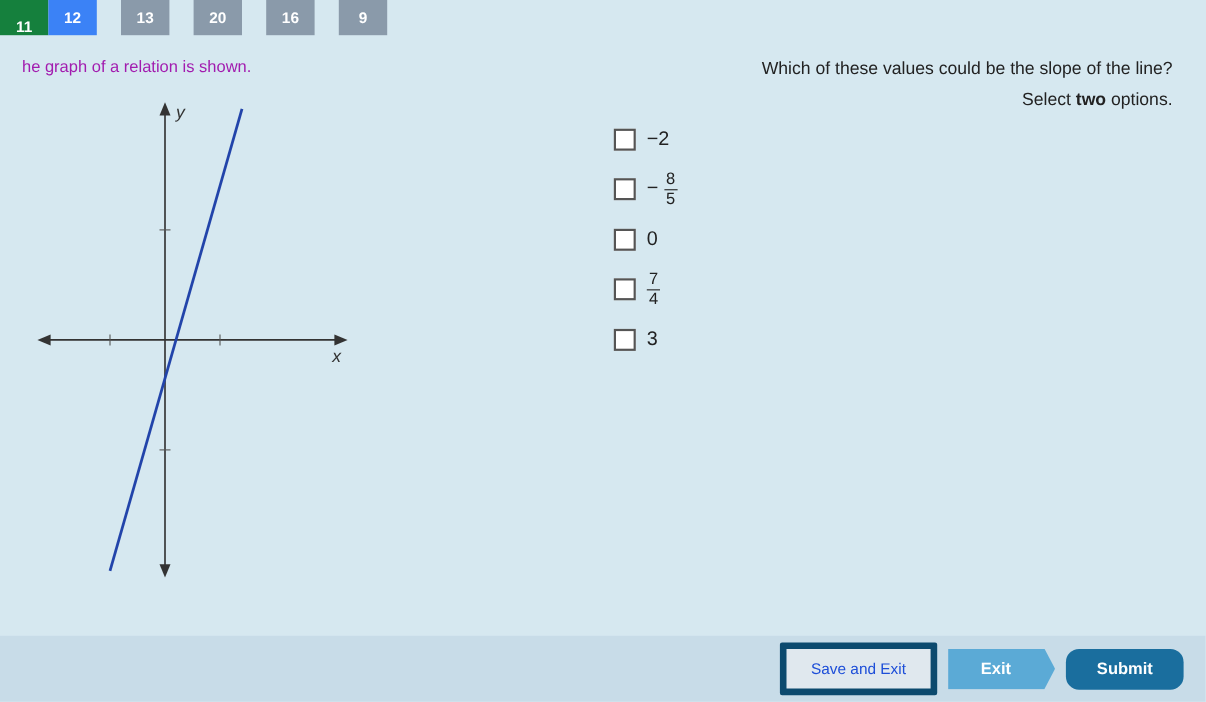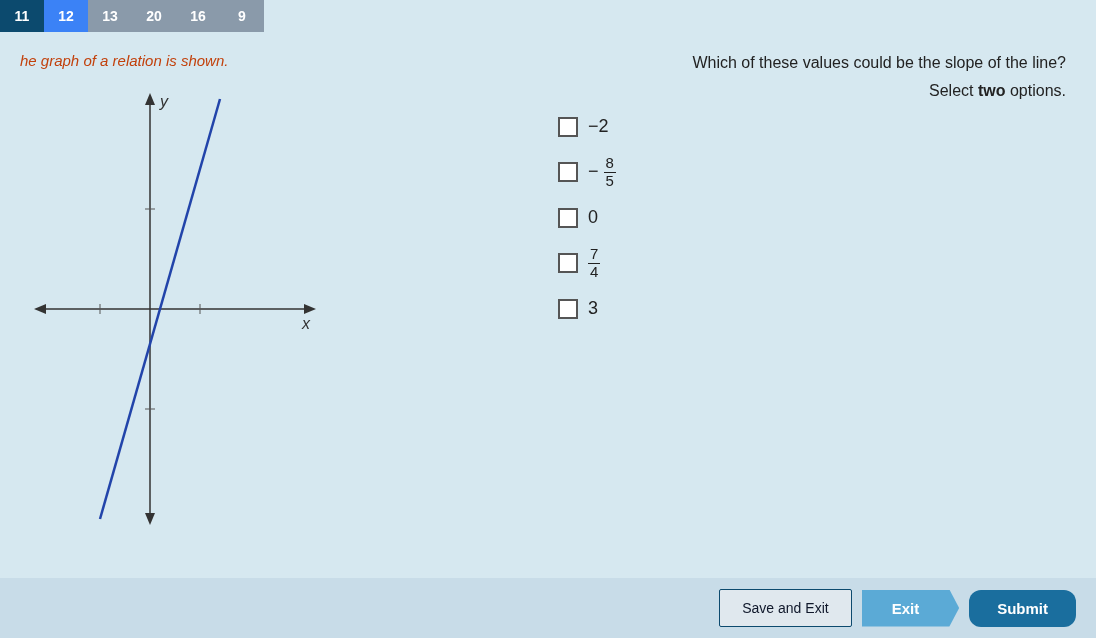--- a/index.html
+++ b/index.html
@@ -28,29 +28,31 @@
       display: flex;
       align-items: center;
       justify-content: center;
       font-size: 14px;
       font-weight: bold;
       color: #fff;
       cursor: pointer;
     }
 
     .tab-orange {
-      background: #0c4a6e;
+      background: #15803d;
+      align-items: flex-end;
     }
 
     .tab-blue {
       background: #3b82f6;
     }
 
     .tab-gray {
       background: #8a9aaa;
+      margin-left: 22px;
     }
 
     
     .main-content {
       position: absolute;
       top: 32px;
       left: 0;
       right: 0;
       bottom: 60px;
       display: flex;
@@ -59,22 +61,21 @@
 
     
     .left-panel {
       flex: 1;
       padding: 20px 10px 10px 20px;
       position: relative;
     }
 
     .graph-label {
       font-size: 15px;
-      color: #c2410c;
-      font-style: italic;
+      color: #a21caf;
     }
 
     .graph-container {
       position: relative;
       width: 300px;
       height: 480px;
       margin-top: 10px;
     }
 
     
@@ -166,22 +167,22 @@
       background: #c8dce8;
       display: flex;
       align-items: center;
       justify-content: flex-end;
       padding: 0 20px;
       gap: 10px;
     }
 
     .btn-save-exit {
       background: #e0e8ee;
-      border: 1px solid #0c4a6e;
-      color: #0f172a;
+      border: 6px solid #0c4a6e;
+      color: #1d4ed8;
       font-size: 14px;
       padding: 10px 22px;
       cursor: pointer;
       border-radius: 2px;
     }
 
     .btn-next {
       background: #5baad6;
       border: none;
       color: #fff;

